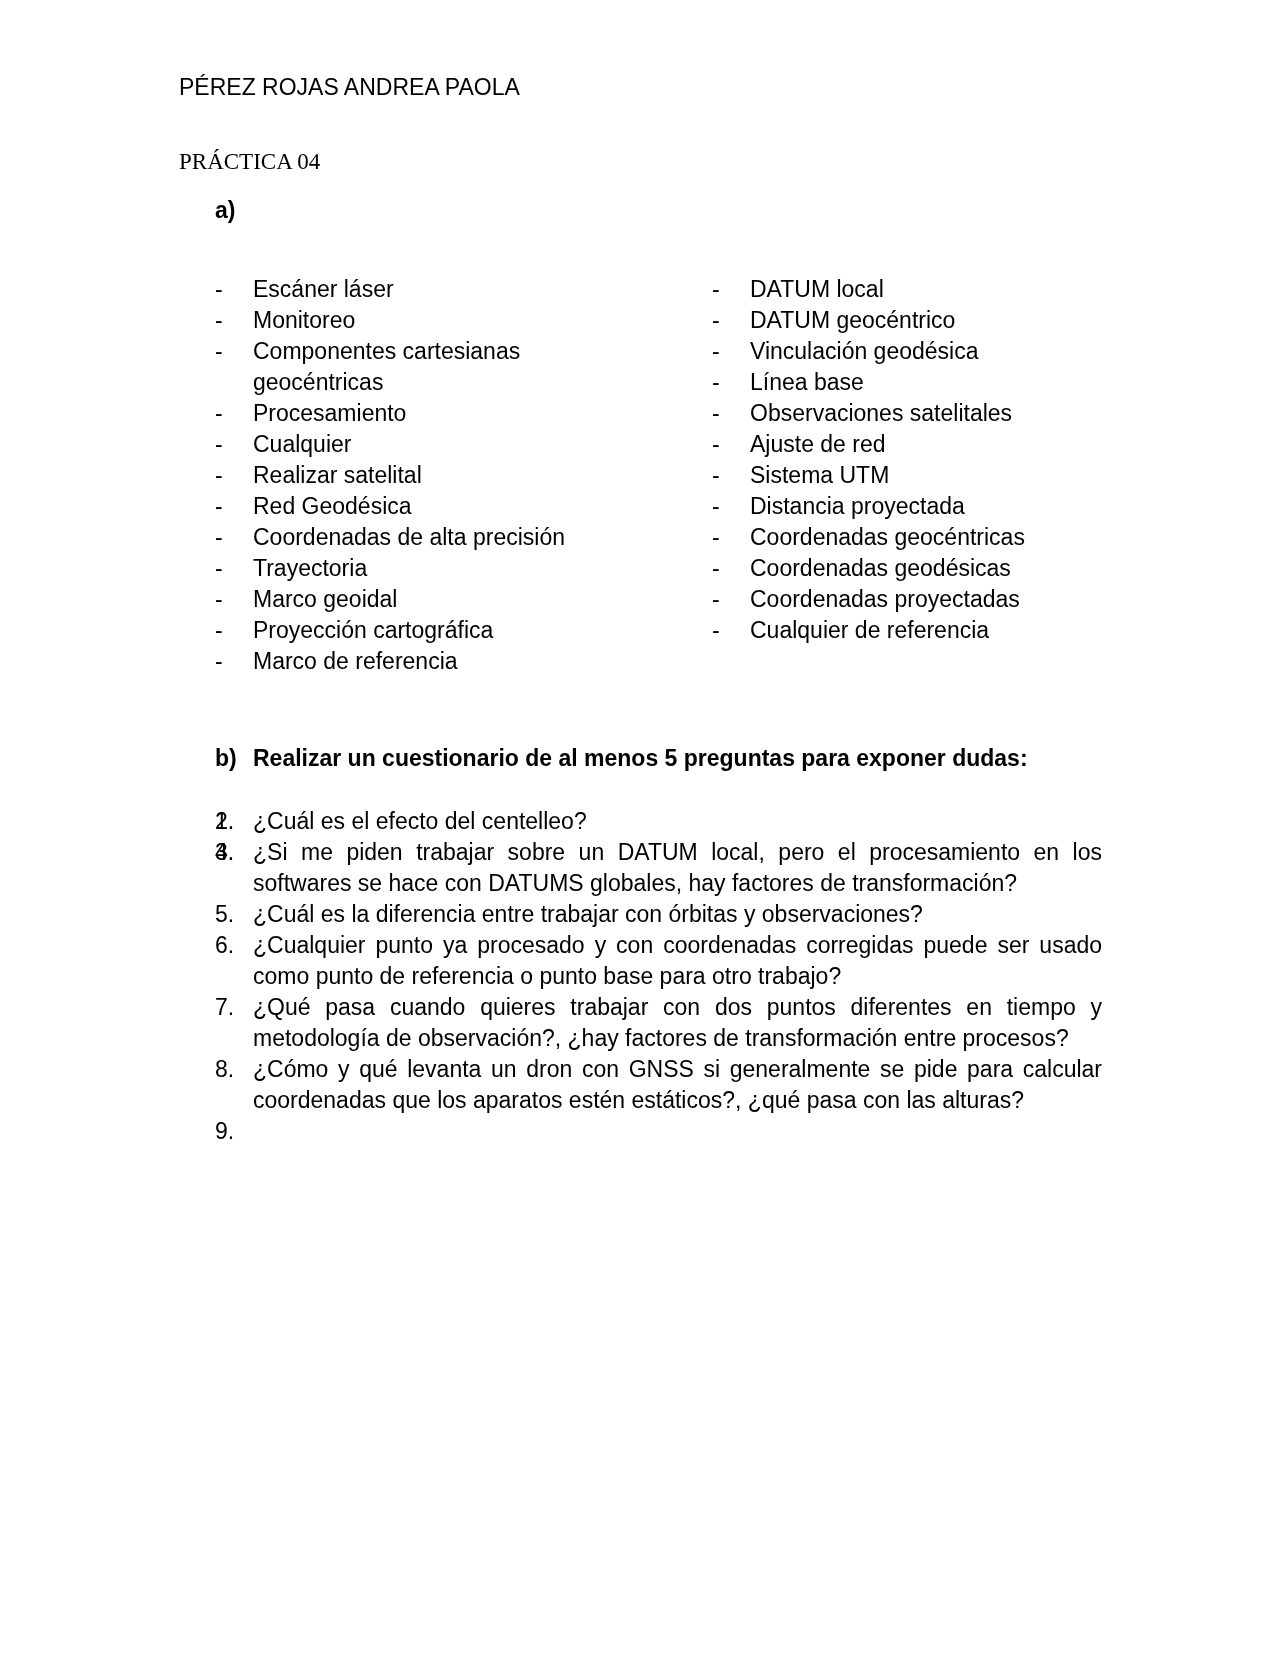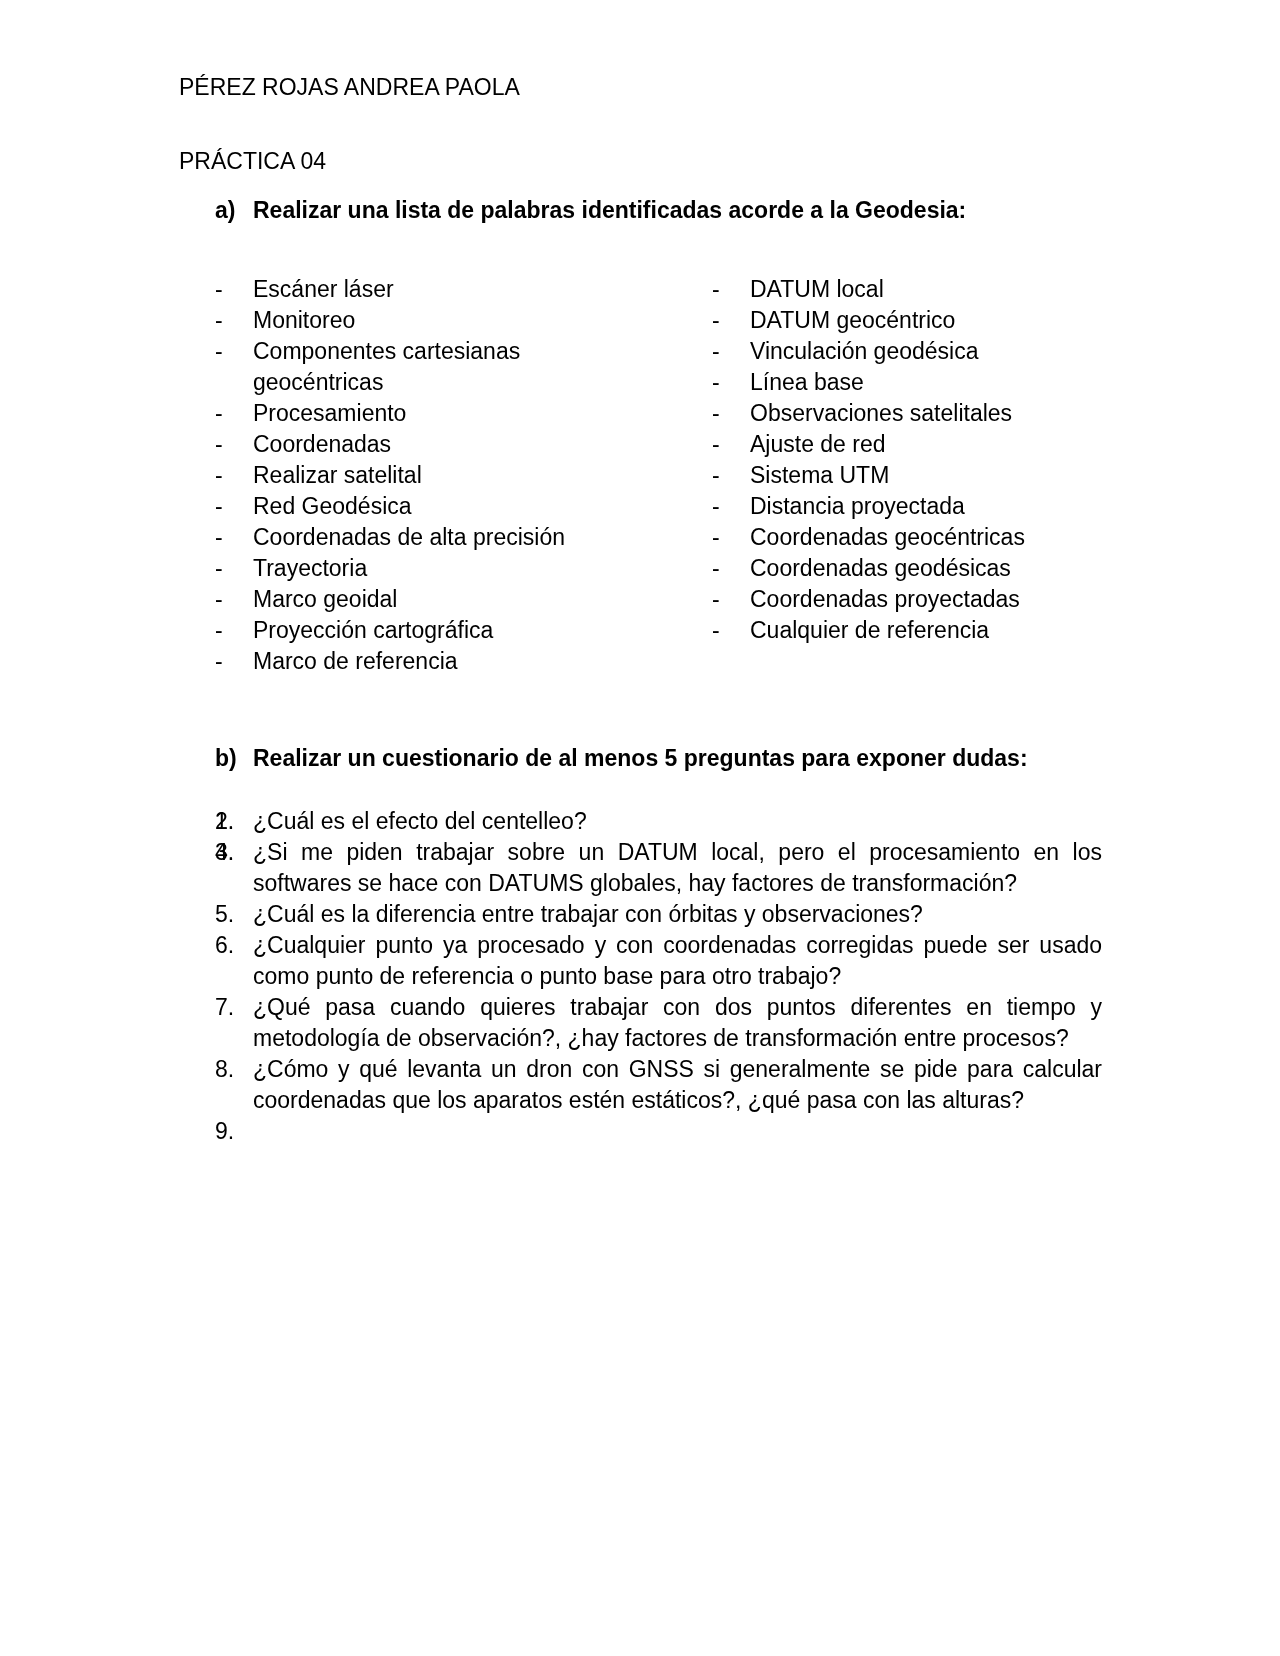--- a/index.html
+++ b/index.html
@@ -21,21 +21,21 @@
       width: 1280px; height: 1240px;
       background: #ffffff;
     }
     .line {
       position: absolute;
       font-size: 23px;
       line-height: 31px;
       white-space: nowrap;
     }
     .author { left: 179px; top: 72px; }
-    .practice { left: 179px; top: 146px; }
+    .practice { left: 179px; top: 146px; font-family: Liberation Serif, serif; }
 
     .heading {
       position: absolute;
       font-size: 23px;
       line-height: 31px;
       font-weight: bold;
       white-space: nowrap;
     }
     .heading .marker {
       position: absolute;
@@ -92,29 +92,28 @@
 </head>
 <body>
 
 <div class="page">
 
   <div class="line author">PÉREZ ROJAS ANDREA PAOLA</div>
   <div class="line practice">PRÁCTICA 04</div>
 
   <div class="heading heading-a">
     <span class="marker">a)</span>
-    <span class="text">Realizar una lista de palabras identificadas acorde a la Geodesia:</span>
   </div>
 
   <ul class="col col-left">
     <li><span class="dash">-</span><span>Escáner láser</span></li>
     <li><span class="dash">-</span><span>Monitoreo</span></li>
     <li style="width:300px; white-space:normal;"><span class="dash">-</span><span>Componentes cartesianas geocéntricas</span></li>
     <li><span class="dash">-</span><span>Procesamiento</span></li>
-    <li><span class="dash">-</span><span>Coordenadas</span></li>
+    <li><span class="dash">-</span><span>Cualquier</span></li>
     <li><span class="dash">-</span><span>Realizar satelital</span></li>
     <li><span class="dash">-</span><span>Red Geodésica</span></li>
     <li><span class="dash">-</span><span>Coordenadas de alta precisión</span></li>
     <li><span class="dash">-</span><span>Trayectoria</span></li>
     <li><span class="dash">-</span><span>Marco geoidal</span></li>
     <li><span class="dash">-</span><span>Proyección cartográfica</span></li>
     <li><span class="dash">-</span><span>Marco de referencia</span></li>
   </ul>
 
   <ul class="col col-right">

